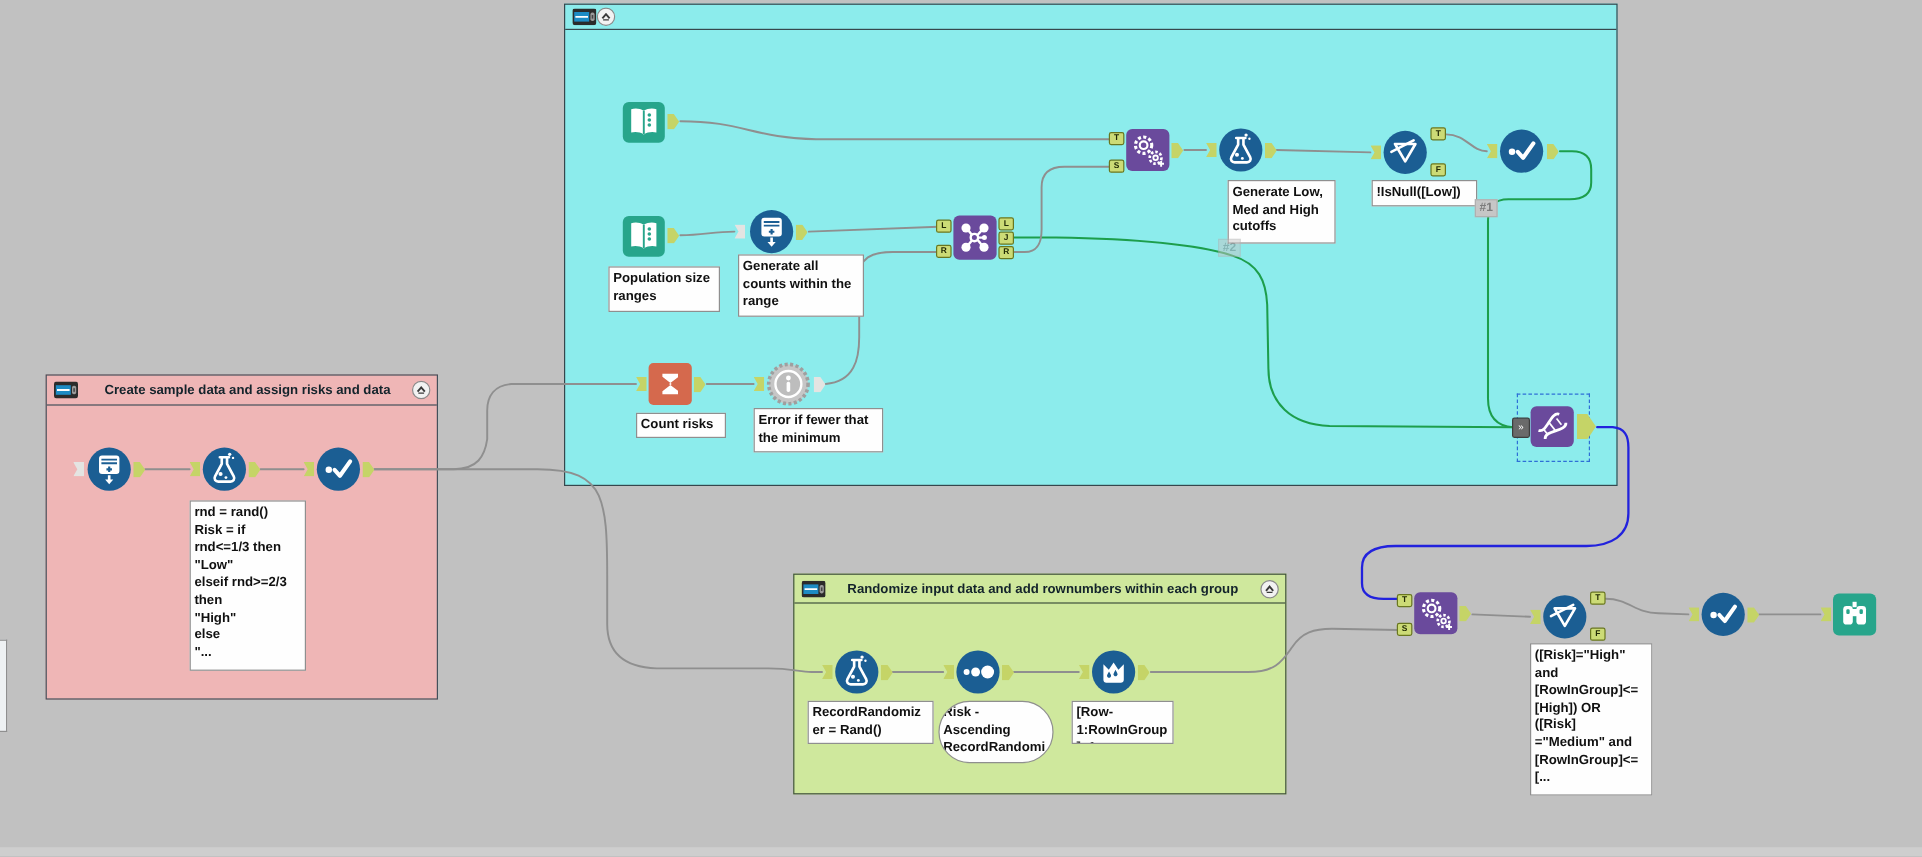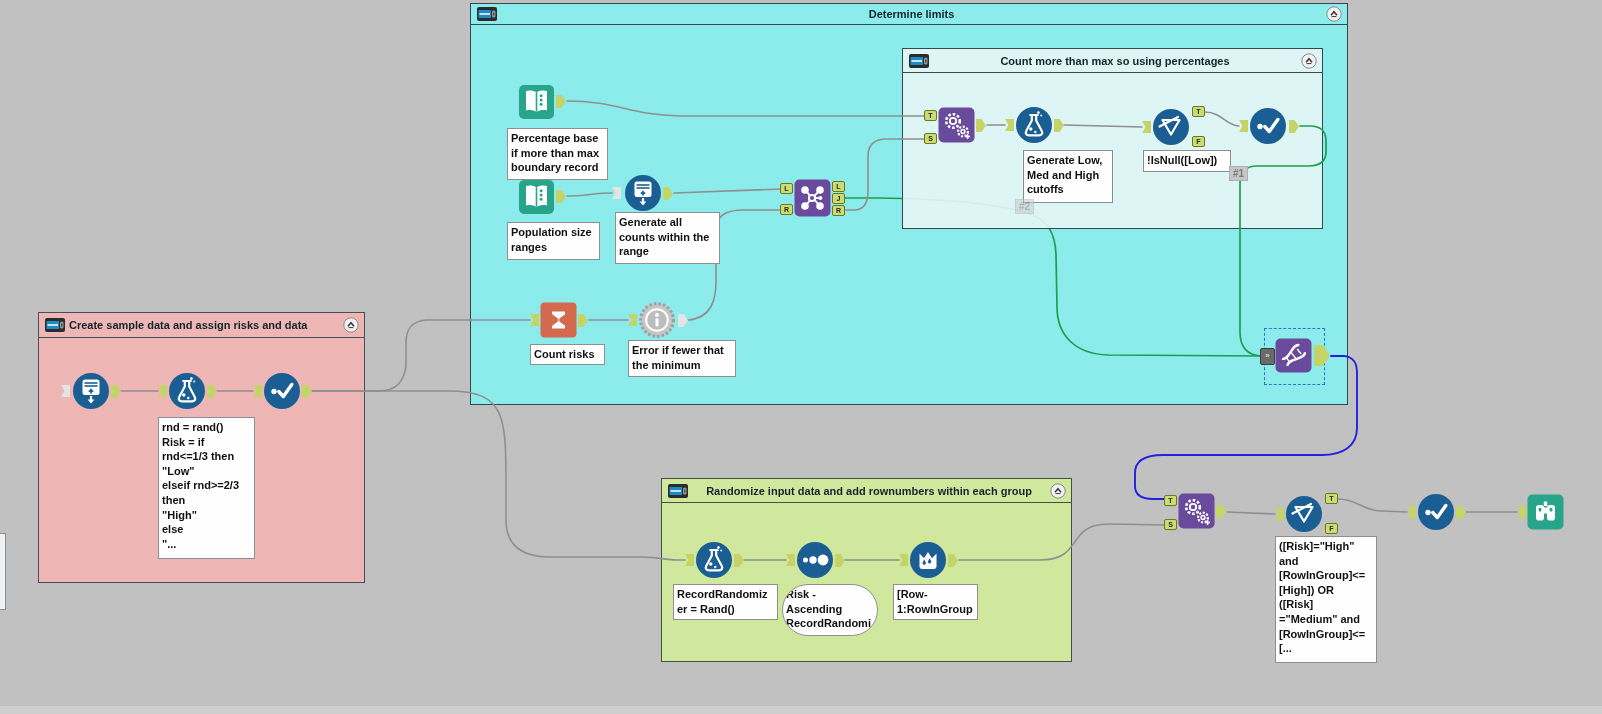--- a/index.html
+++ b/index.html
@@ -169,33 +169,32 @@
       <rect x="22" y="13.2" width="4" height="5" rx="1.6" fill="#27a58b" stroke="#fff" stroke-width="1.2"></rect>
     </symbol>
   </defs>
 </svg>
 
 <div class="container" style="left:470px;top:3px;width:878px;height:402px;background:#8cecec;z-index:1;">
   <div class="hdr" style="height:21px;">
     <svg class="hdr-icon">
           <use href="#sym-container"></use>
         </svg>
-    <div class="hdr-title center">Determine limits</div>
     <svg class="collapse-btn">
           <use href="#sym-collapse"></use>
         </svg>
   </div>
 </div>
 
 <div class="container" style="left:38px;top:312px;width:327px;height:271px;background:#efb6b6;border-color:#43505a;z-index:1;">
   <div class="hdr" style="height:25px;border-bottom-color:#43505a;">
     <svg class="hdr-icon">
           <use href="#sym-container"></use>
         </svg>
-    <div class="hdr-title" style="padding-left:4px;">Create sample data and assign risks and data</div>
+    <div class="hdr-title" style="padding-left:22px;">Create sample data and assign risks and data</div>
     <svg class="collapse-btn">
           <use href="#sym-collapse"></use>
         </svg>
   </div>
 </div>
 
 <div class="container" style="left:661px;top:478px;width:411px;height:184px;background:#cfe89d;border-color:#40523d;z-index:1;">
   <div class="hdr" style="height:24px;border-bottom-color:#40523d;">
     <svg class="hdr-icon">
           <use href="#sym-container"></use>
@@ -204,31 +203,20 @@
     <svg class="collapse-btn">
           <use href="#sym-collapse"></use>
         </svg>
   </div>
 </div>
 
 <svg class="wires" width="1602" height="714" style="z-index:2;">
   <path d="M843,198 L880,198 C945,199 995,203 1027,213 C1049,220 1055,234 1056,254 L1057,307 C1057,336 1076,354 1108,355 L1261,356" fill="none" stroke-width="1.7" stroke="#1d9e4c"></path>
 </svg>
 
-<div class="container" style="left:902px;top:48px;width:421px;height:181px;background:rgba(231,246,246,0.9);z-index:3;">
-  <div class="hdr" style="height:24px;">
-    <svg class="hdr-icon">
-          <use href="#sym-container"></use>
-        </svg>
-    <div class="hdr-title center">Count more than max so using percentages</div>
-    <svg class="collapse-btn">
-          <use href="#sym-collapse"></use>
-        </svg>
-  </div>
-</div>
 
 <svg class="wires" width="1602" height="714" style="z-index:4;">
   <g fill="none" stroke-width="1.6" stroke-linecap="round">
     <path d="M121,391 L158,391" stroke="#8f8f8f"></path>
     <path d="M217,391 L253,391" stroke="#8f8f8f"></path>
     <path d="M312,391 L378,391 C398,391 404,380 406,366 L406,342 C406,330 412,321 426,320 L530,320" stroke="#8f8f8f"></path>
     <path d="M312,391 L448,391 C478,391 492,398 499,413 C505,427 506,445 506,480 L506,520 C506,544 520,556 547,557 L640,557 C660,557 666,560 676,560 L685,560" stroke="#8f8f8f"></path>
     <path d="M589,320 L628,320" stroke="#8f8f8f"></path>
     <path d="M688,320 C712,318 716,299 716,281 L716,231 C716,215 726,210 744,210 L782,210" stroke="#8f8f8f"></path>
     <path d="M567,101 C618,101 628,115 680,116 L925,116" stroke="#8f8f8f"></path>
@@ -417,23 +405,20 @@
   <span class="anch-in" style="left:1407px;top:506px;pointer-events:auto;"></span>
   <span class="anch-out" style="left:1456px;top:506px;pointer-events:auto;"></span>
 
   <div class="tool" style="left:1527px;top:494px;pointer-events:auto;">
     <svg width="37" height="36">
           <use href="#sym-browse"></use>
         </svg>
       </div>
   <span class="anch-in" style="left:1517px;top:506px;pointer-events:auto;"></span>
 
-  <div class="annotation" style="left:507px;top:128px;width:101px;height:52px;pointer-events:auto;">Percentage base
-if more than max
-boundary record</div>
   <div class="annotation" style="left:507px;top:222px;width:93px;height:38px;pointer-events:auto;">Population size
 ranges</div>
   <div class="annotation" style="left:615px;top:212px;width:105px;height:52px;pointer-events:auto;">Generate all
 counts within the
 range</div>
   <div class="annotation" style="left:530px;top:344px;width:75px;height:21px;pointer-events:auto;">Count risks</div>
   <div class="annotation" style="left:628px;top:340px;width:108px;height:37px;pointer-events:auto;">Error if fewer that
 the minimum</div>
   <div class="annotation" style="left:1023px;top:150px;width:90px;height:53px;pointer-events:auto;">Generate Low,
 Med and High

